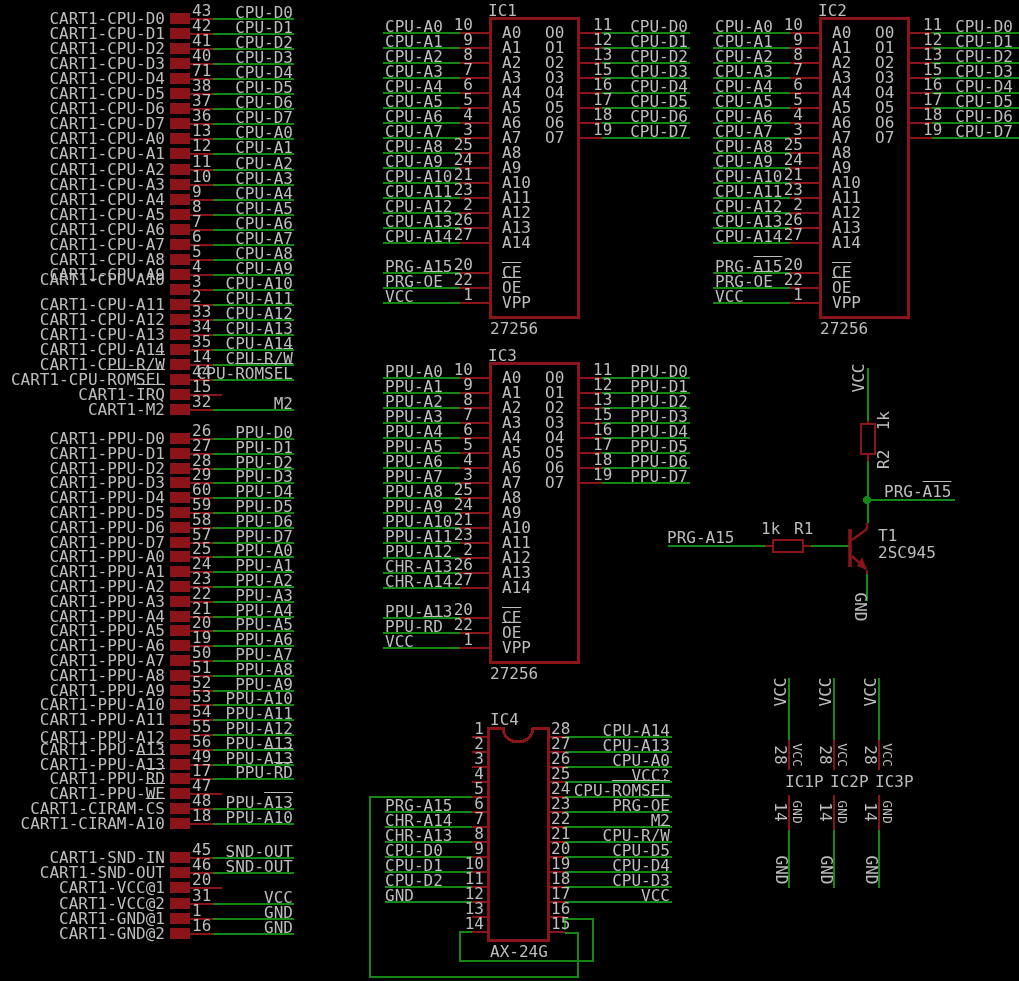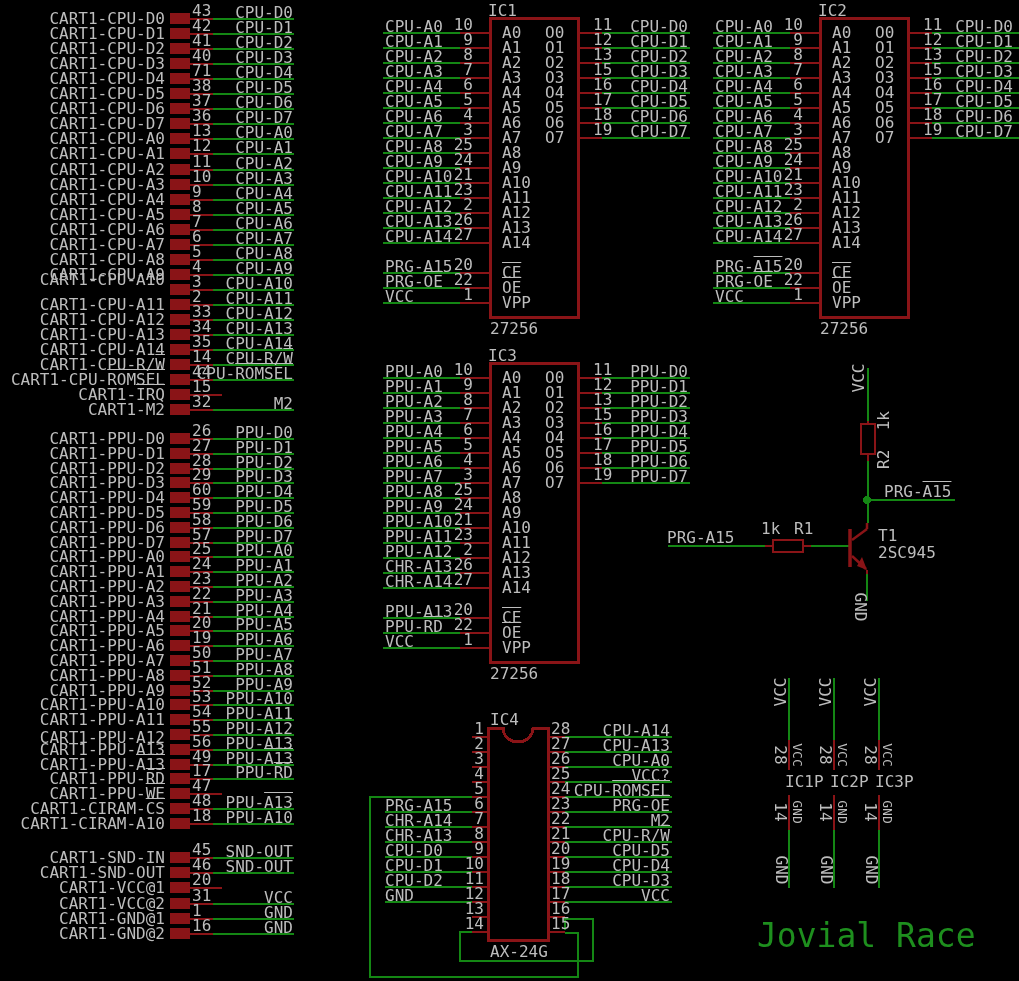--- a/index.html
+++ b/index.html
@@ -930,14 +930,13 @@
       <div class="vt cw" style="left: 842px; top: 812px; font-size: 13px; line-height: 13px;"><span>GND</span></div>
       <div class="vt cw" style="left: 826px; top: 870px;"><span>GND</span></div>
       <div class="vt" style="left: 871px; top: 692px;"><span>VCC</span></div>
       <div class="vt cw" style="left: 870px; top: 755px;"><span>28</span></div>
       <div class="vt cw" style="left: 887px; top: 755px; font-size: 13px; line-height: 13px;"><span>VCC</span></div>
       <div class="t" style="left: 875px; top: 774px;"><span>IC3P</span></div>
       <div class="vt cw" style="left: 870px; top: 812px;"><span>14</span></div>
       <div class="vt cw" style="left: 887px; top: 812px; font-size: 13px; line-height: 13px;"><span>GND</span></div>
       <div class="vt cw" style="left: 871px; top: 870px;"><span>GND</span></div>
     </div>
-  <div id="main-title" class="t" style="left: 757px; top: 918px; color: rgb(30, 143, 30);">Jovial Race</div>
 </div>
 
 </body></html>

